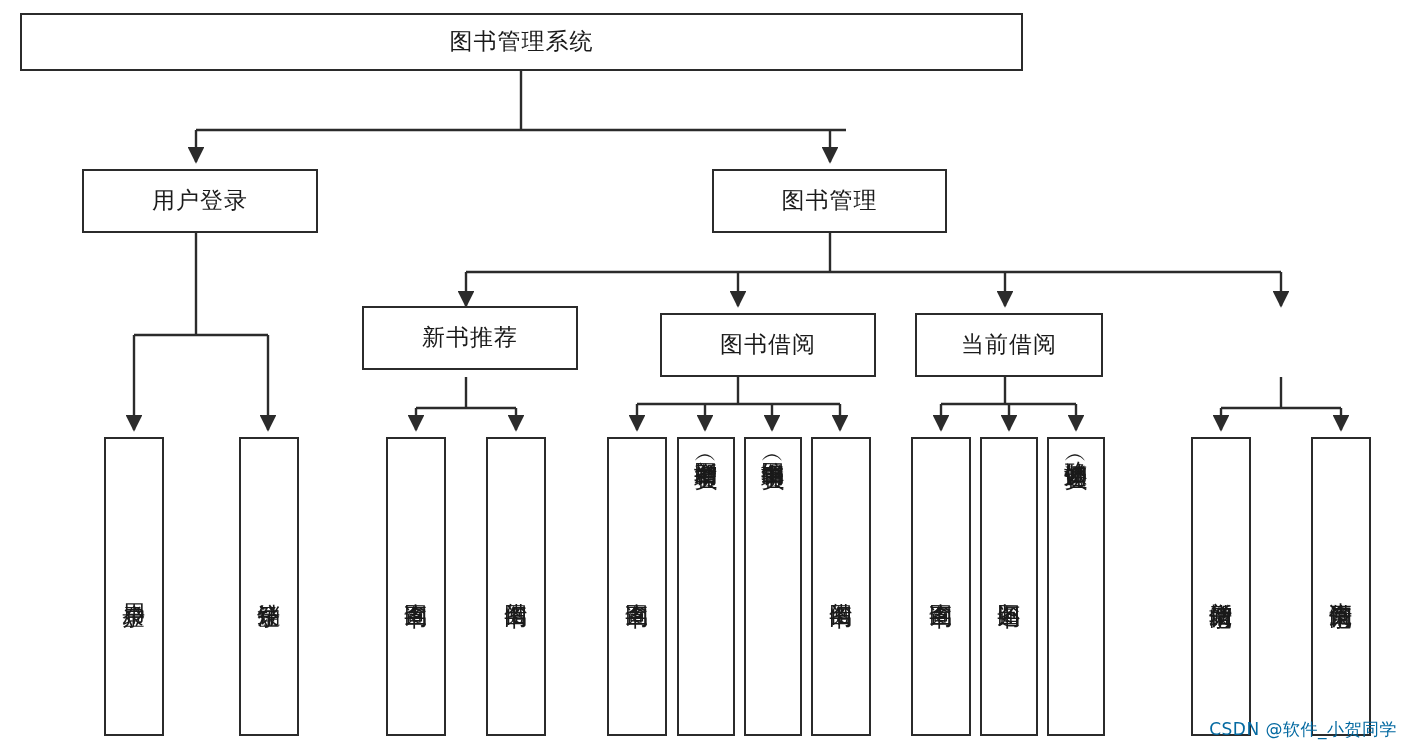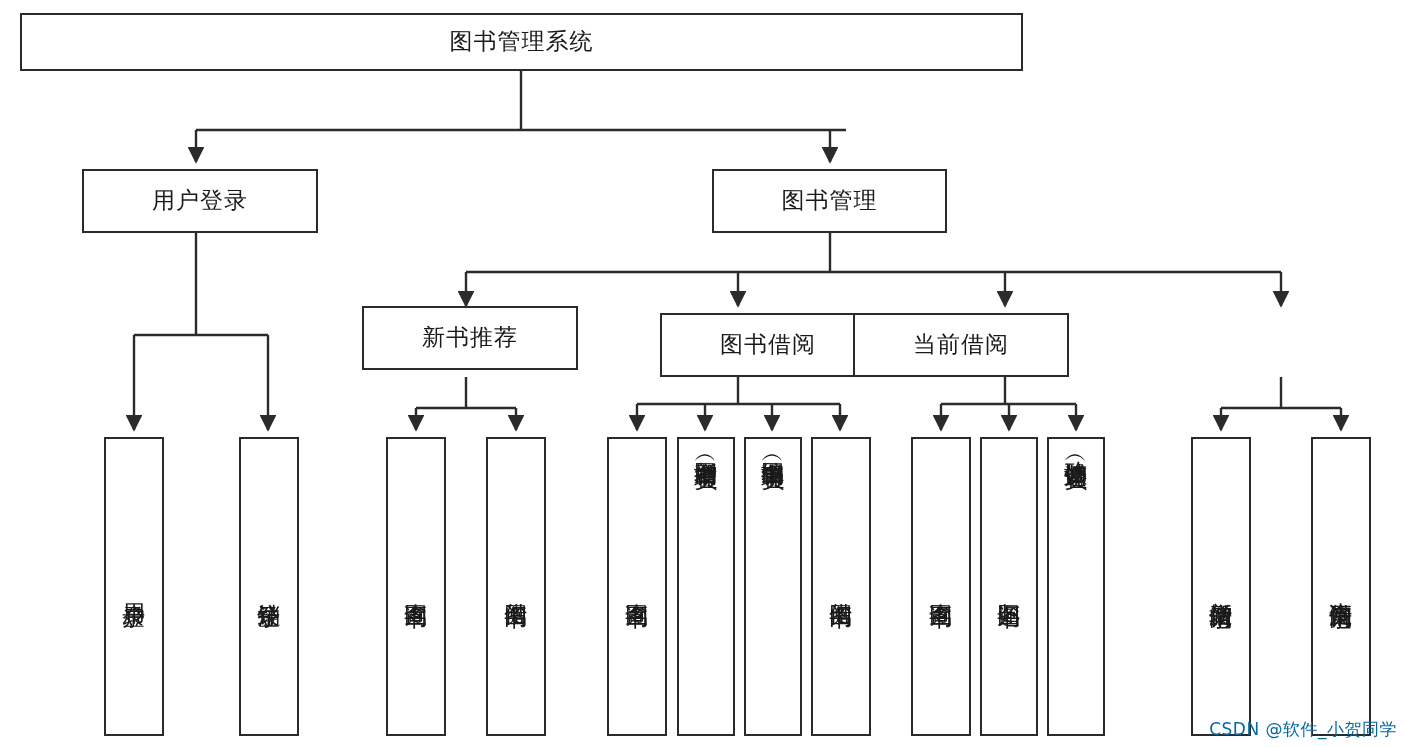--- a/index.html
+++ b/index.html
@@ -138,21 +138,21 @@
   </div>
 
   <div class="node horiz" style="left:362px; top:306px; width:216px; height:64px;">
     <span class="label">新书推荐</span>
   </div>
 
   <div class="node horiz" style="left:660px; top:313px; width:216px; height:64px;">
     <span class="label">图书借阅</span>
   </div>
 
-  <div class="node horiz" style="left:853px; top:313px; width:216px; height:64px;">
+  <div class="node horiz" style="left:915px; top:313px; width:188px; height:64px;">
     <span class="label">当前借阅</span>
   </div>
 
 
   <div class="node vert" style="left:104px; top:437px; width:60px; height:299px;">
     <span class="label">用户登录</span>
   </div>
 
   <div class="node vert" style="left:239px; top:437px; width:60px; height:299px;">
     <span class="label">注销登录</span>

